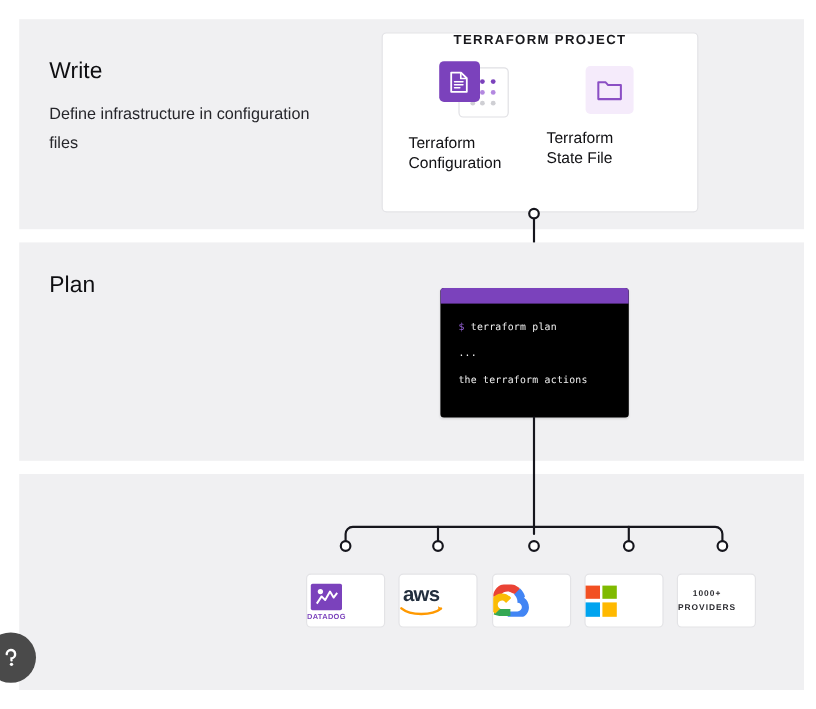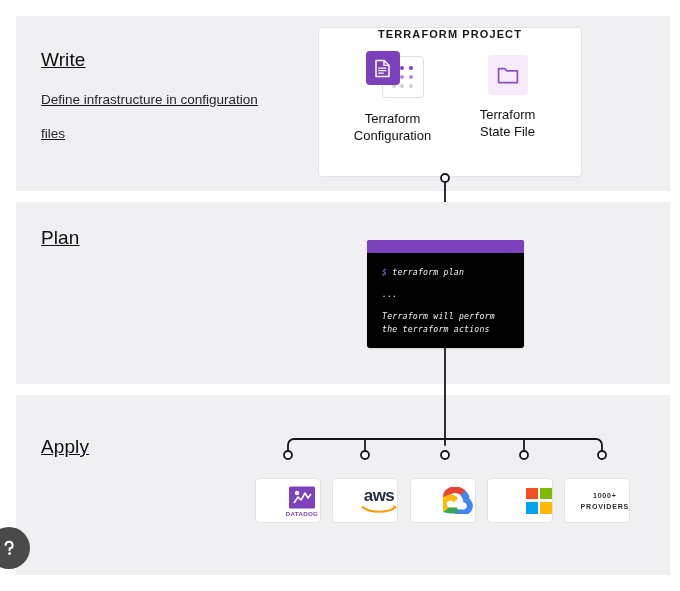--- a/index.html
+++ b/index.html
@@ -25,33 +25,32 @@
   }
   #panel-write { top: 16px;  height: 175px; }
   #panel-plan  { top: 202px; height: 182px; }
   #panel-apply { top: 395px; height: 180px; }
 
   
   .step-text {
     position: absolute;
     left: 41px;
     width: 230px;
-    text-decoration: underline;
   }
   .step-title {
     font-size: 19px;
     font-weight: 400;
     color: #0e0e11;
     letter-spacing: 0.1px;
     margin: 0 0 12px 0;
     line-height: 1.1;
   }
   .step-desc {
     font-size: 13.5px;
-    line-height: 34px;
+    line-height: 24px;
     color: #26262b;
     margin: 0;
     font-weight: 400;
   }
 
   
   #tf-project-card {
     position: absolute;
     left: 318px;
     top: 27px;
@@ -71,21 +70,21 @@
     margin-top: 0;
   }
   .tile-row {
     display: flex;
     justify-content: space-around;
     margin-top: 11px;
     padding: 0 16px;
   }
   .tile {
     width: 104px;
-    text-align: center;
+    text-align: left;
   }
   .tile-label {
     font-size: 13px;
     line-height: 17px;
     color: #111114;
     margin-top: 11px;
   }
 
   
   .cfg-icon {
@@ -155,41 +154,40 @@
     height: 13px;
     background: #7b42bc;
   }
   #terminal-body {
     padding: 13px 0 0 15px;
     font-family: "DejaVu Sans Mono", monospace;
     font-size: 8.2px;
     line-height: 13px;
     color: #f2f2f2;
     letter-spacing: 0.2px;
-    font-style: italic;
   }
   #terminal-prompt-sign { color: #9a63dd; }
   .term-gap { height: 9px; }
 
   
   svg.conn { position: absolute; overflow: visible; pointer-events: none; }
 
   
   .prov-card {
     position: absolute;
     top: 478px;
     width: 66px;
     height: 45px;
     background: #ffffff;
     border: 1px solid #e3e3e6;
     border-radius: 4px;
     box-sizing: border-box;
     display: flex;
     align-items: center;
-    justify-content: flex-end;
+    justify-content: flex-start;
   }
   #prov-0 { left: 255px; }
   #prov-1 { left: 332px; }
   #prov-2 { left: 410px; }
   #prov-3 { left: 487px; }
   #prov-4 { left: 564px; }
   .prov-more-text {
     font-size: 7px;
     font-weight: 700;
     letter-spacing: 0.8px;
@@ -302,29 +300,27 @@
 <div id="terminal">
   <div id="terminal-titlebar"></div>
   <div id="terminal-body">
     <div>
       <span id="terminal-prompt-sign">$</span>
       <span>terraform plan</span>
     </div>
     <div class="term-gap"></div>
     <div>...</div>
     <div class="term-gap"></div>
-    <div>Terraform will perform</div>
     <div>the terraform actions</div>
   </div>
 </div>
 
 <div class="panel" id="panel-apply"></div>
 
 <div class="step-text" style="top:437px;">
-  <div class="step-title">Apply</div>
 </div>
 
 <svg class="conn" style="left:275px; top:348px;" width="340" height="125">
   <g fill="none" stroke="#16161d" stroke-width="1.8" stroke-linecap="round">
 
     <line x1="170" y1="0" x2="170" y2="97"></line>
 
     <path d="M13 103 v-6 a6 6 0 0 1 6 -6 H321 a6 6 0 0 1 6 6 v6"></path>
 
     <line x1="90" y1="91" x2="90" y2="103"></line>

